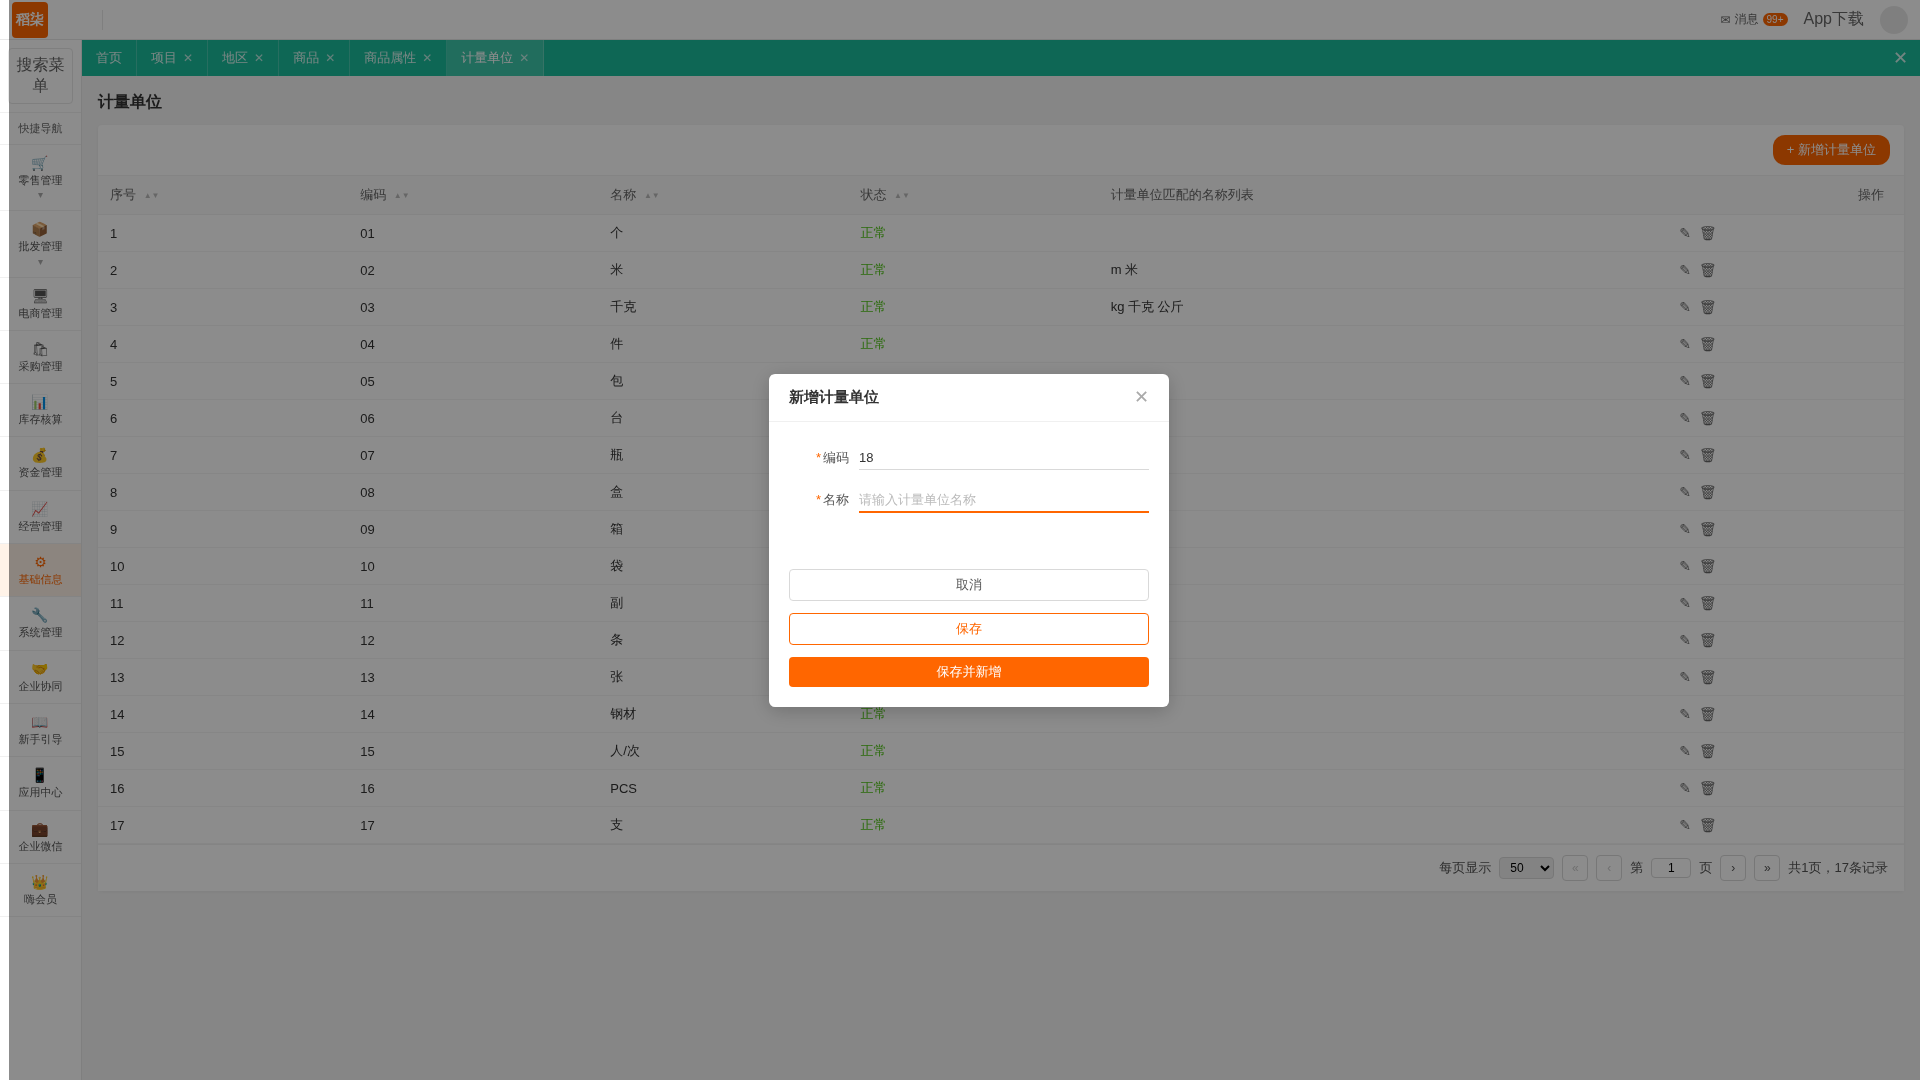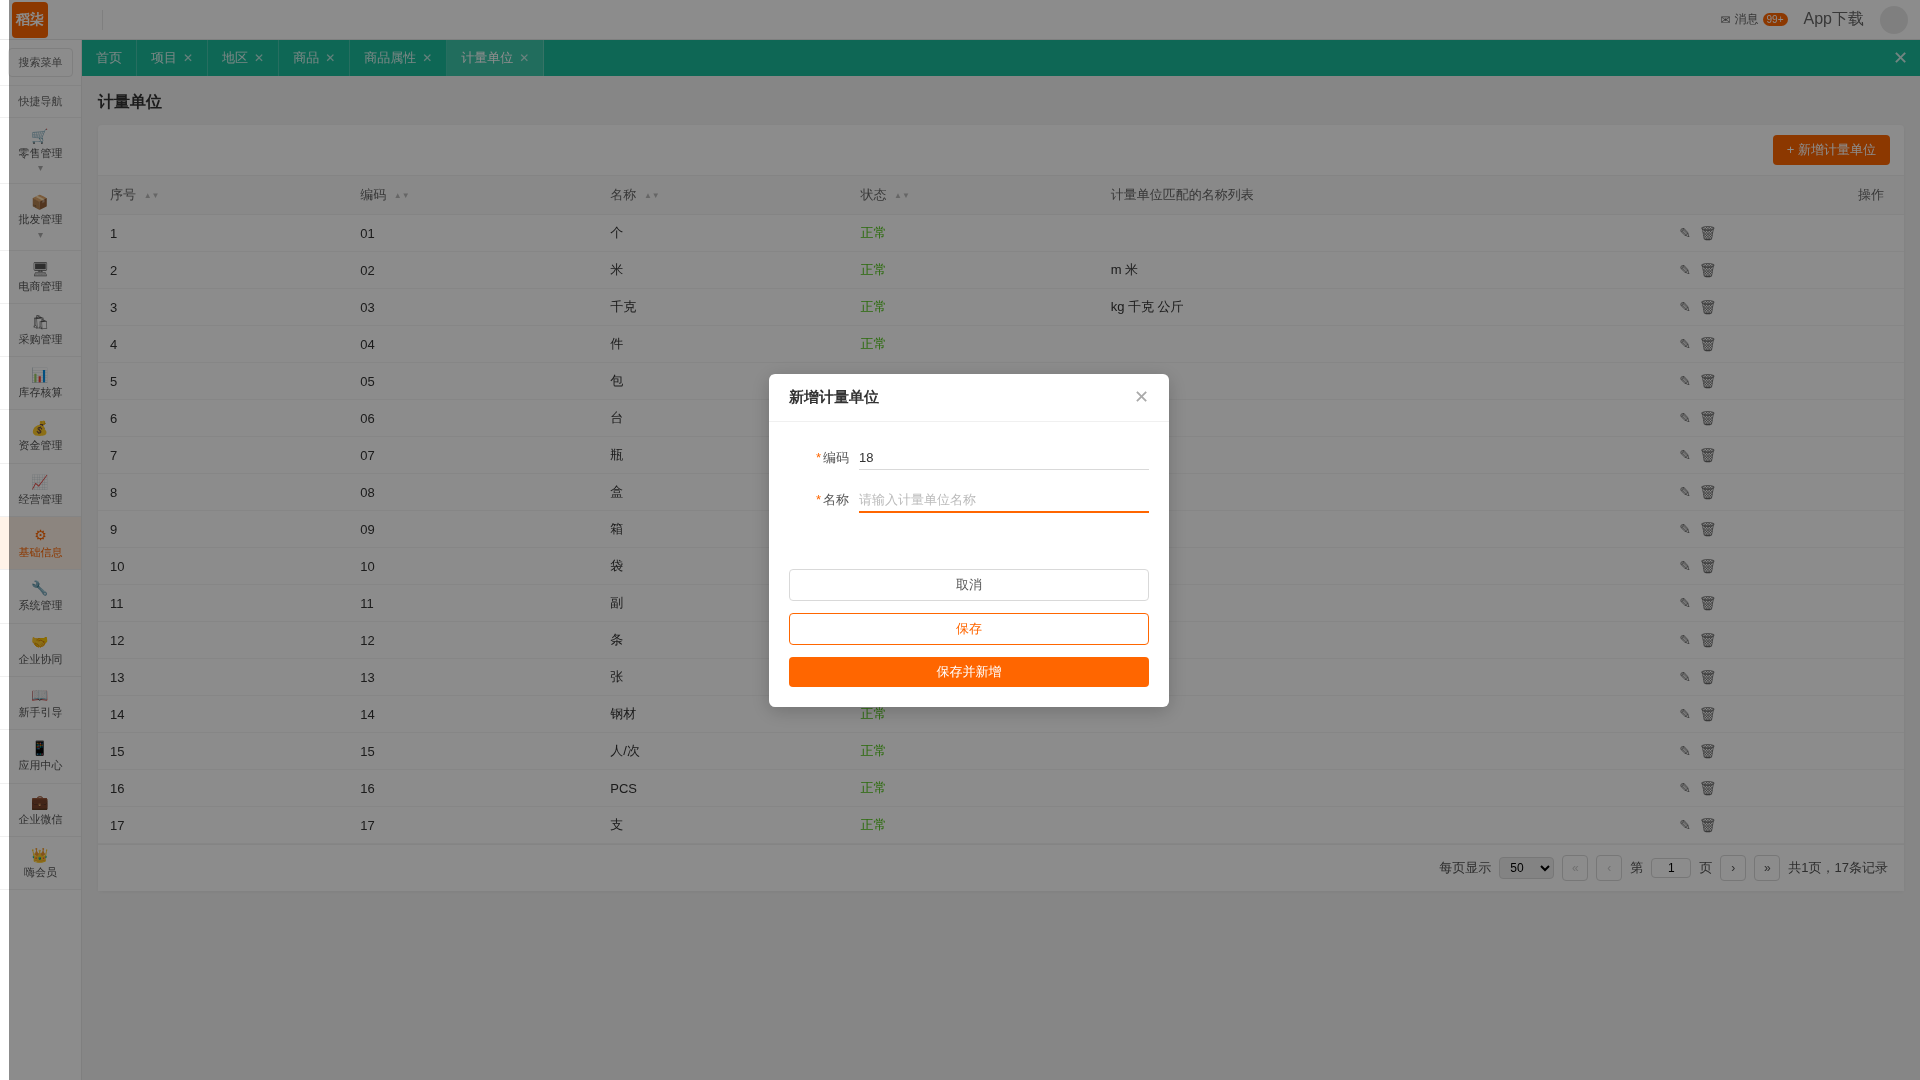--- a/index.html
+++ b/index.html
@@ -15,21 +15,21 @@
     .badge-dot { background: #f60; color: #fff; border-radius: 8px; font-size: 10px; padding: 1px 4px; }
     .header-app { font-size: 16px; color: #666; cursor: pointer; }
     .header-avatar { width: 28px; height: 28px; background: #e8e8e8; border-radius: 50%; }
 
     
     .main-layout { display: flex; flex: 1; overflow: hidden; }
 
     
     .sidebar { width: 82px; background: #fff; border-right: 1px solid #e8e8e8; display: flex; flex-direction: column; overflow-y: auto; flex-shrink: 0; }
     .sidebar-search { padding: 8px; border-bottom: 1px solid #f0f0f0; }
-    .sidebar-search-btn { width: 100%; padding: 6px 4px; background: none; border: 1px solid #e8e8e8; border-radius: 4px; font-size: 11px; color: #666; cursor: pointer; text-align: center; }
+    .sidebar-search-btn { width: 100%; padding: 6px 4px; background: none; border: 1px solid #e8e8e8; border-radius: 4px; font-size: 16px; color: #666; cursor: pointer; text-align: center; }
     .sidebar-nav-btn { width: 100%; padding: 8px 4px; background: none; border: none; border-bottom: 1px solid #f0f0f0; font-size: 11px; color: #666; cursor: pointer; text-align: center; }
     .sidebar-item { padding: 10px 4px; text-align: center; font-size: 11px; color: #555; cursor: pointer; border-bottom: 1px solid #f0f0f0; display: flex; flex-direction: column; align-items: center; gap: 2px; }
     .sidebar-item.active { background: #fff3e8; color: #f60; }
     .sidebar-item-icon { font-size: 14px; }
     .sidebar-item-label { font-size: 11px; line-height: 1.3; }
     .sidebar-item-arrow { font-size: 10px; color: #aaa; }
 
     
     .content-area { flex: 1; display: flex; flex-direction: column; overflow: hidden; }
 
@@ -40,21 +40,21 @@
     .tab-close { font-size: 12px; color: rgba(255,255,255,0.7); cursor: pointer; }
     .tabs-close-all { margin-left: auto; padding: 0 12px; color: rgba(255,255,255,0.8); cursor: pointer; font-size: 18px; }
 
     
     .page-content { flex: 1; padding: 16px; overflow-y: auto; background: #f5f5f5; }
     .page-title { font-size: 16px; font-weight: bold; color: #333; margin-bottom: 12px; }
 
     
     .table-container { background: #fff; border-radius: 4px; box-shadow: 0 1px 4px rgba(0,0,0,0.06); }
     .table-header-bar { display: flex; justify-content: flex-end; padding: 10px 14px; border-bottom: 1px solid #f0f0f0; }
-    .add-btn { background: #f60; color: #fff; border: none; border-radius: 4px; padding: 6px 14px; font-size: 13px; cursor: pointer; }
+    .add-btn { background: #f60; color: #fff; border: none; border-radius: 12px; padding: 6px 14px; font-size: 13px; cursor: pointer; }
 
     table { width: 100%; border-collapse: collapse; }
     thead tr { background: #fafafa; }
     th { padding: 10px 12px; text-align: left; font-size: 13px; color: #666; font-weight: normal; border-bottom: 1px solid #f0f0f0; white-space: nowrap; }
     th .sort-arrows { display: inline-flex; flex-direction: column; margin-left: 4px; font-size: 8px; color: #bbb; vertical-align: middle; }
     td { padding: 9px 12px; border-bottom: 1px solid #f5f5f5; font-size: 13px; color: #333; }
     .status-normal { color: #52c41a; }
     .action-icons { display: flex; gap: 8px; }
     .action-icon { color: #666; cursor: pointer; font-size: 14px; }
 

